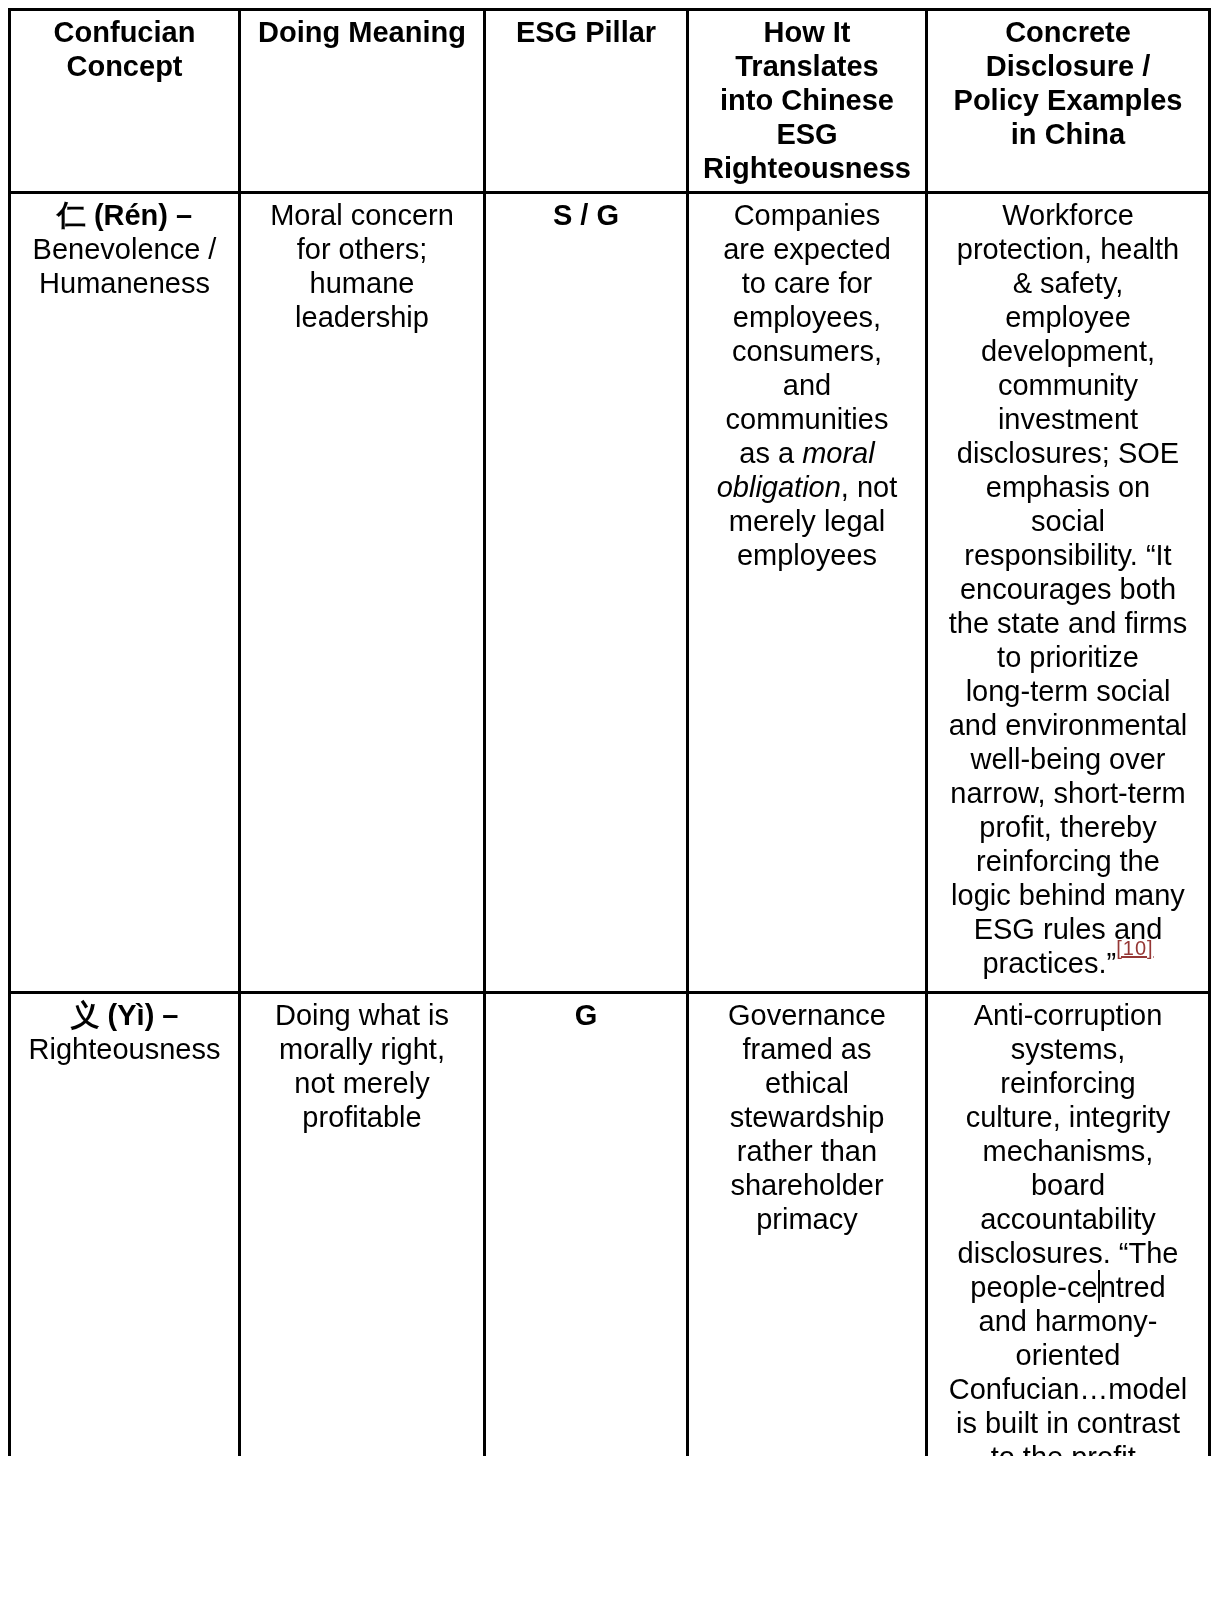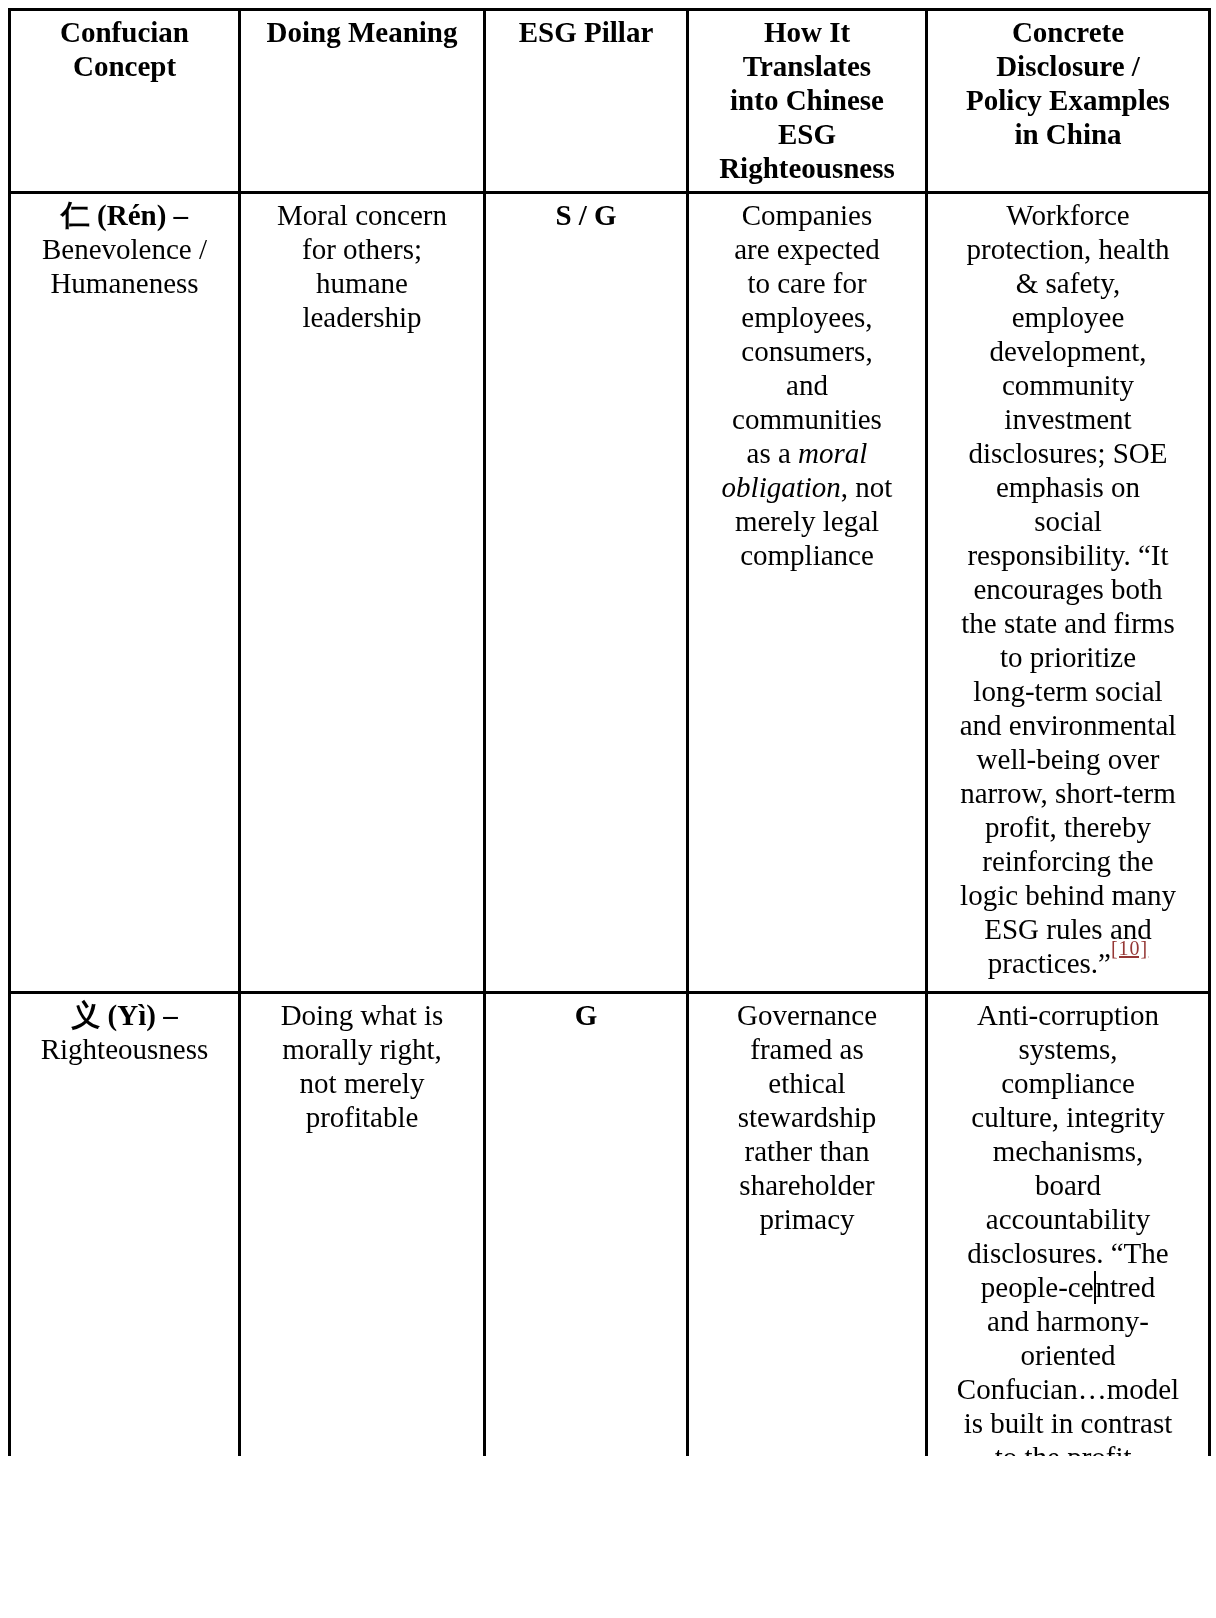--- a/index.html
+++ b/index.html
@@ -13,21 +13,21 @@
   html, body {
     margin: 0;
     padding: 0;
     background: var(--bg-color);
   }
   .page {
     width: 1216px;
     height: 1456px;
     background: var(--bg-color);
     padding: 8px;
-    font-family: Liberation Serif, serif;
+    font-family: Liberation Sans, sans-serif;
     color: var(--text-color);
   }
   table.esg-table {
     border-collapse: collapse;
     table-layout: fixed;
     width: 1200px;
   }
   .esg-table th, .esg-table td {
     border: 3px solid var(--border-color);
     vertical-align: top;
@@ -116,21 +116,21 @@
         <td><span>Companies
 are expected
 to care for
 employees,
 consumers,
 and
 communities
 as a </span><span class="i">moral
 obligation</span><span>, not
 merely legal
-compliance</span></td>
+employees</span></td>
         <td><span>Workforce
 protection, health
 &amp; safety,
 employee
 development,
 community
 investment
 disclosures; SOE
 emphasis on
 social
@@ -158,21 +158,21 @@
         <td class="b">G</td>
         <td><span>Governance
 framed as
 ethical
 stewardship
 rather than
 shareholder
 primacy</span><span class="i"></span><span></span></td>
         <td><span>Anti-corruption
 systems,
-compliance
+reinforcing
 culture, integrity
 mechanisms,
 board
 accountability
 disclosures. “The
 people-ce</span><span class="text-caret"></span><span>ntred
 and harmony-
 oriented
 Confucian…model
 is built in contrast

